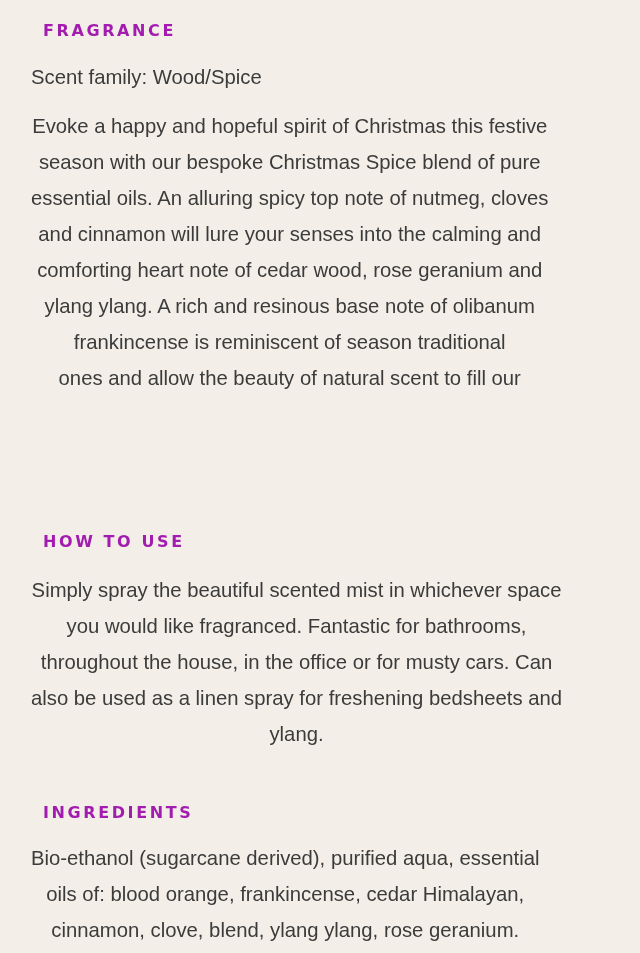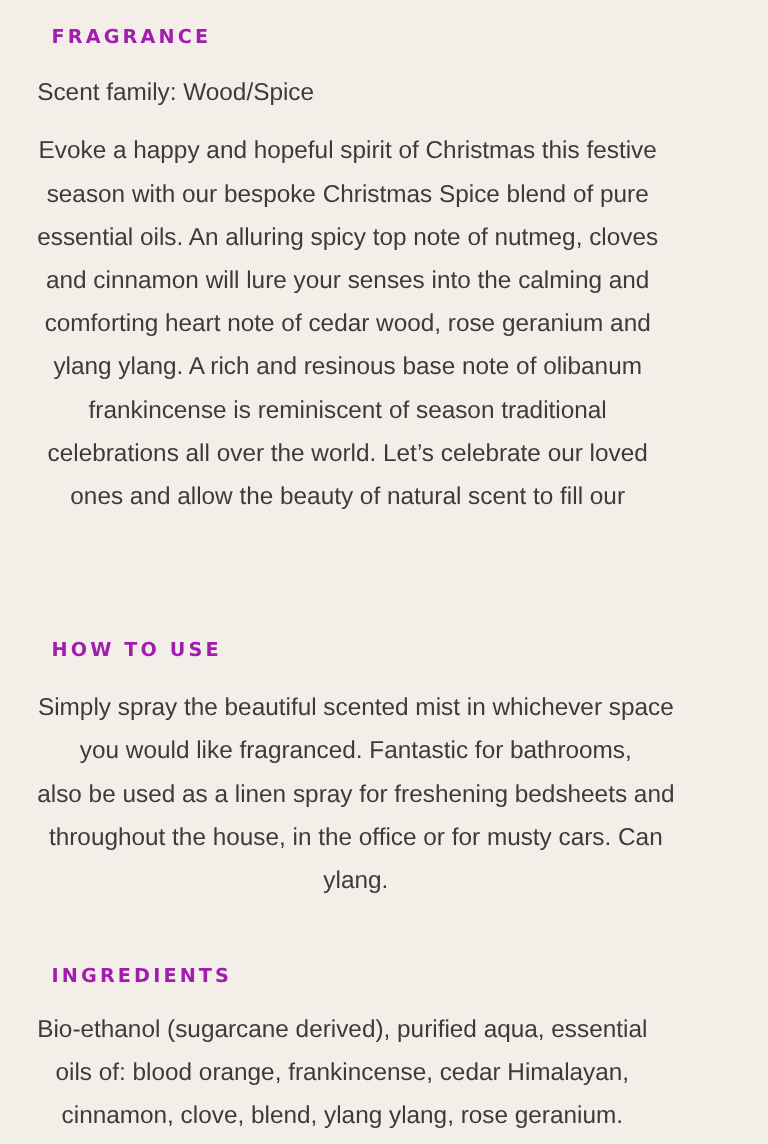--- a/index.html
+++ b/index.html
@@ -60,31 +60,30 @@
   </p>
 
   <p class="para" style="top:108px;">
     <span class="line">Evoke a happy and hopeful spirit of Christmas this festive</span>
     <span class="line">season with our bespoke Christmas Spice blend of pure</span>
     <span class="line">essential oils. An alluring spicy top note of nutmeg, cloves</span>
     <span class="line">and cinnamon will lure your senses into the calming and</span>
     <span class="line">comforting heart note of cedar wood, rose geranium and</span>
     <span class="line">ylang ylang. A rich and resinous base note of olibanum</span>
     <span class="line">frankincense is reminiscent of season traditional</span>
-    <span class="line">celebrations all over the world. Let’s celebrate our loved</span>
     <span class="line">ones and allow the beauty of natural scent to fill our</span>
   </p>
 
   <h3 class="section-heading" style="top:520px;text-align:center;">HOW TO USE</h3>
 
   <p class="para" style="top:572px;">
     <span class="line">Simply spray the beautiful scented mist in whichever space</span>
     <span class="line">you would like fragranced. Fantastic for bathrooms,</span>
+    <span class="line">throughout the house, in the office or for musty cars. Can</span>
     <span class="line">also be used as a linen spray for freshening bedsheets and</span>
-    <span class="line">throughout the house, in the office or for musty cars. Can</span>
     <span class="line">ylang.</span>
   </p>
 
   <h3 class="section-heading" style="top:791px;">INGREDIENTS</h3>
 
   <p class="para" style="top:840px;">
     <span class="line">Bio-ethanol (sugarcane derived), purified aqua, essential</span>
     <span class="line">oils of: blood orange, frankincense, cedar Himalayan,</span>
     <span class="line">cinnamon, clove, blend, ylang ylang, rose geranium.</span>
   </p>

